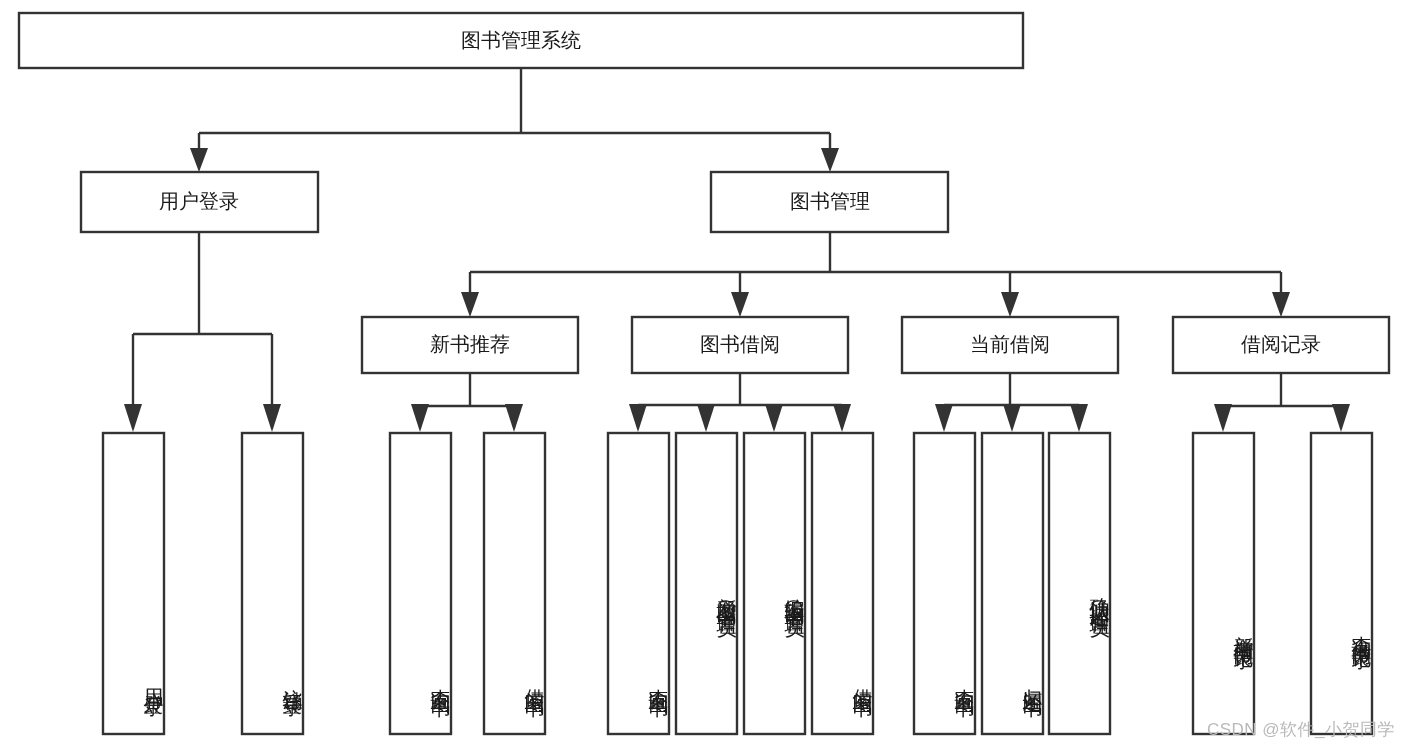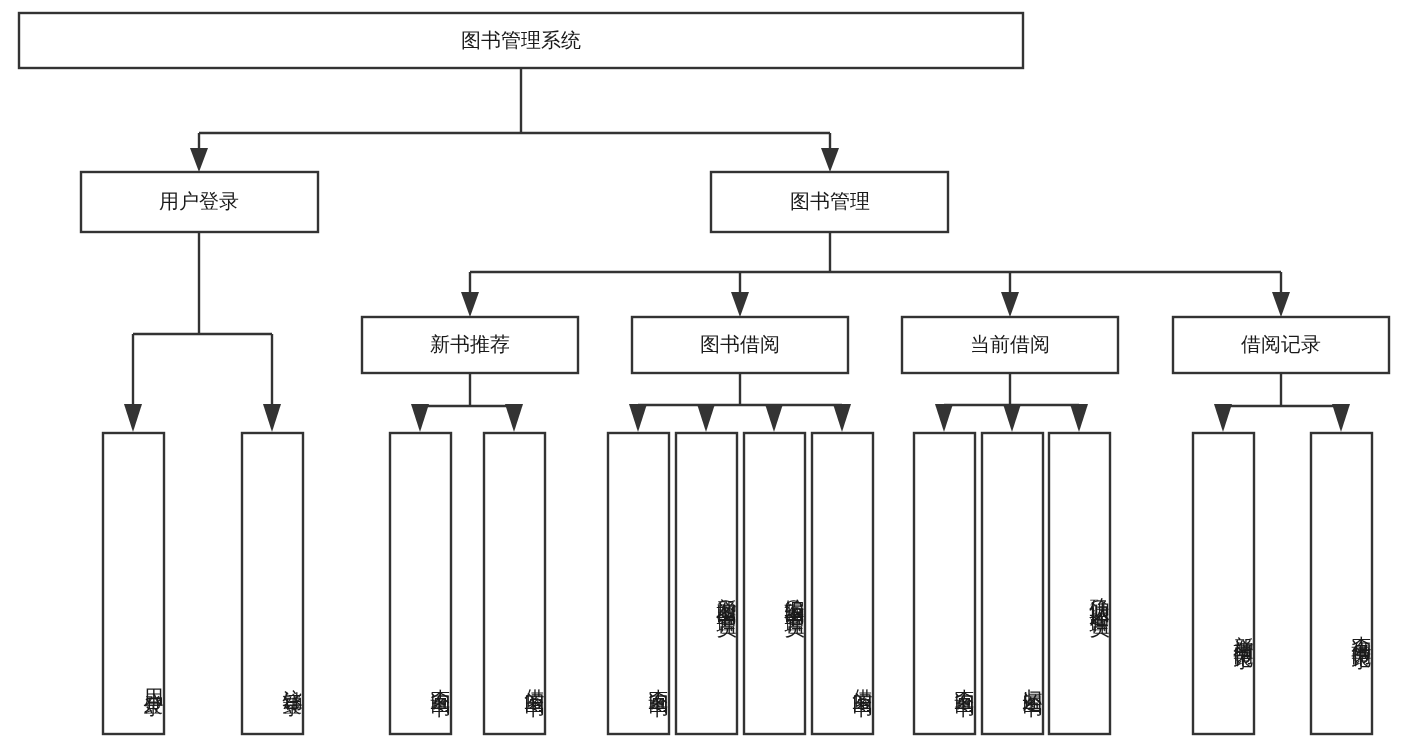--- a/index.html
+++ b/index.html
@@ -205,13 +205,14 @@
   <div class="vlabel" style="left:744px; top:433px; width:61px; height:301px; padding-top:12px;">编辑图书（管理员）</div>
   <div class="vlabel" style="left:812px; top:433px; width:61px; height:301px; padding-top:95px;">借阅图书</div>
 
   <div class="vlabel" style="left:914px; top:433px; width:61px; height:301px; padding-top:95px;">查询图书</div>
   <div class="vlabel" style="left:982px; top:433px; width:61px; height:301px; padding-top:95px;">归还图书</div>
   <div class="vlabel" style="left:1049px; top:433px; width:61px; height:301px; padding-top:12px;">确认归还（管理员）</div>
 
   <div class="vlabel" style="left:1193px; top:433px; width:61px; height:301px; padding-top:45px;">新增借阅记录</div>
   <div class="vlabel" style="left:1311px; top:433px; width:61px; height:301px; padding-top:45px;">查询借阅记录</div>
 
+  <div class="watermark">CSDN @软件_小贺同学</div>
 </div>
 
 </body></html>

